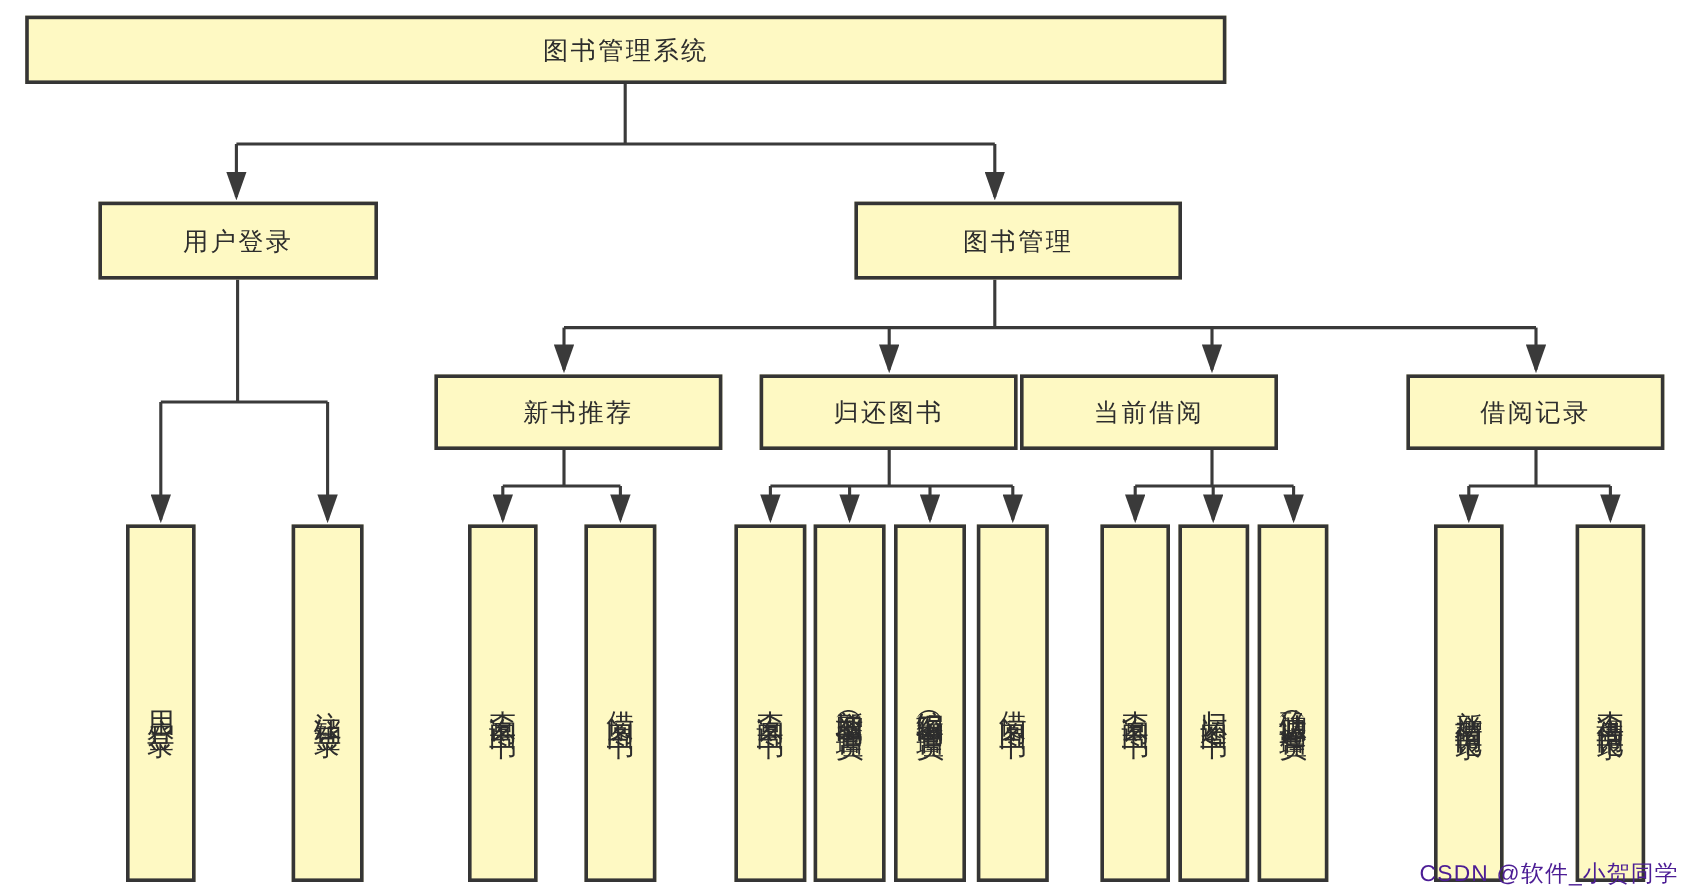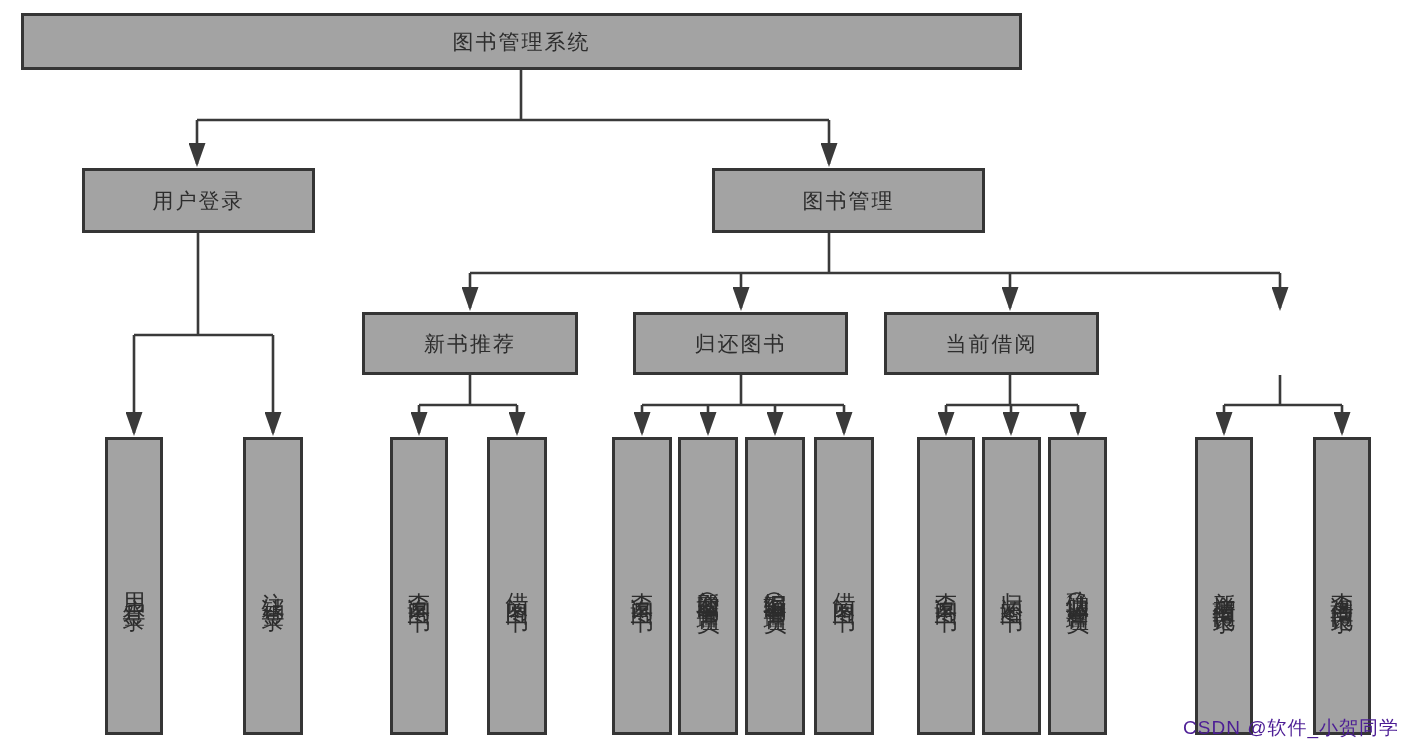--- a/index.html
+++ b/index.html
@@ -8,21 +8,21 @@
     width:1405px;height:747px;
     background:#ffffff;
     font-family:"Liberation Sans","DejaVu Sans",sans-serif;
     overflow:hidden;
   }
   .connectors{position:absolute;left:0;top:0;z-index:1;}
   .box{
     position:absolute;
     box-sizing:border-box;
     border:3px solid #353535;
-    background:#a3a3a3;
+    background:#fef9c3;
     display:flex;
     align-items:center;
     justify-content:center;
     color:#2d2d2d;
     z-index:2;
   }
   .box-h{font-size:21px;letter-spacing:2px;white-space:nowrap;}
   .box-v{
     font-size:23px;
     letter-spacing:6px;
@@ -86,23 +86,24 @@
       <path d="M1224,405 V433" marker-end="url(#arw)"></path>
       <path d="M1342,405 V433" marker-end="url(#arw)"></path>
     </g>
   </svg>
 
   <div class="box box-h" style="left:21px;top:13px;width:1001px;height:57px;">图书管理系统</div>
 
   <div class="box box-h" style="left:82px;top:168px;width:233px;height:65px;">用户登录</div>
   <div class="box box-h" style="left:712px;top:168px;width:273px;height:65px;">图书管理</div>
 
-  <div class="box box-h" style="left:362px;top:312px;width:216px;height:63px;">新书推荐</div>
+  <div class="box box-h" style="left:362px;top:312px;width:240px;height:63px;">新书推荐</div>
   <div class="box box-h" style="left:633px;top:312px;width:215px;height:63px;">归还图书</div>
-  <div class="box box-h" style="left:884px;top:312px;width:215px;height:63px;">当前借阅</div>
+  <div class="box box-h" style="left:850px;top:312px;width:215px;height:63px;">当前借阅</div>
+  <div class="box box-h" style="left:1172px;top:312px;width:215px;height:63px;">借阅记录</div>
 
   <div class="box box-v" style="left:105px;top:437px;width:58px;height:298px;">用户登录</div>
   <div class="box box-v" style="left:243px;top:437px;width:60px;height:298px;">注销登录</div>
 
   <div class="box box-v" style="left:390px;top:437px;width:58px;height:298px;">查询图书</div>
   <div class="box box-v" style="left:487px;top:437px;width:60px;height:298px;">借阅图书</div>
 
   <div class="box box-v" style="left:612px;top:437px;width:60px;height:298px;">查询图书</div>
   <div class="box box-v" style="left:678px;top:437px;width:60px;height:298px;letter-spacing:3px;">新增图书（管理员）</div>
   <div class="box box-v" style="left:745px;top:437px;width:60px;height:298px;letter-spacing:3px;">编辑图书（管理员）</div>

